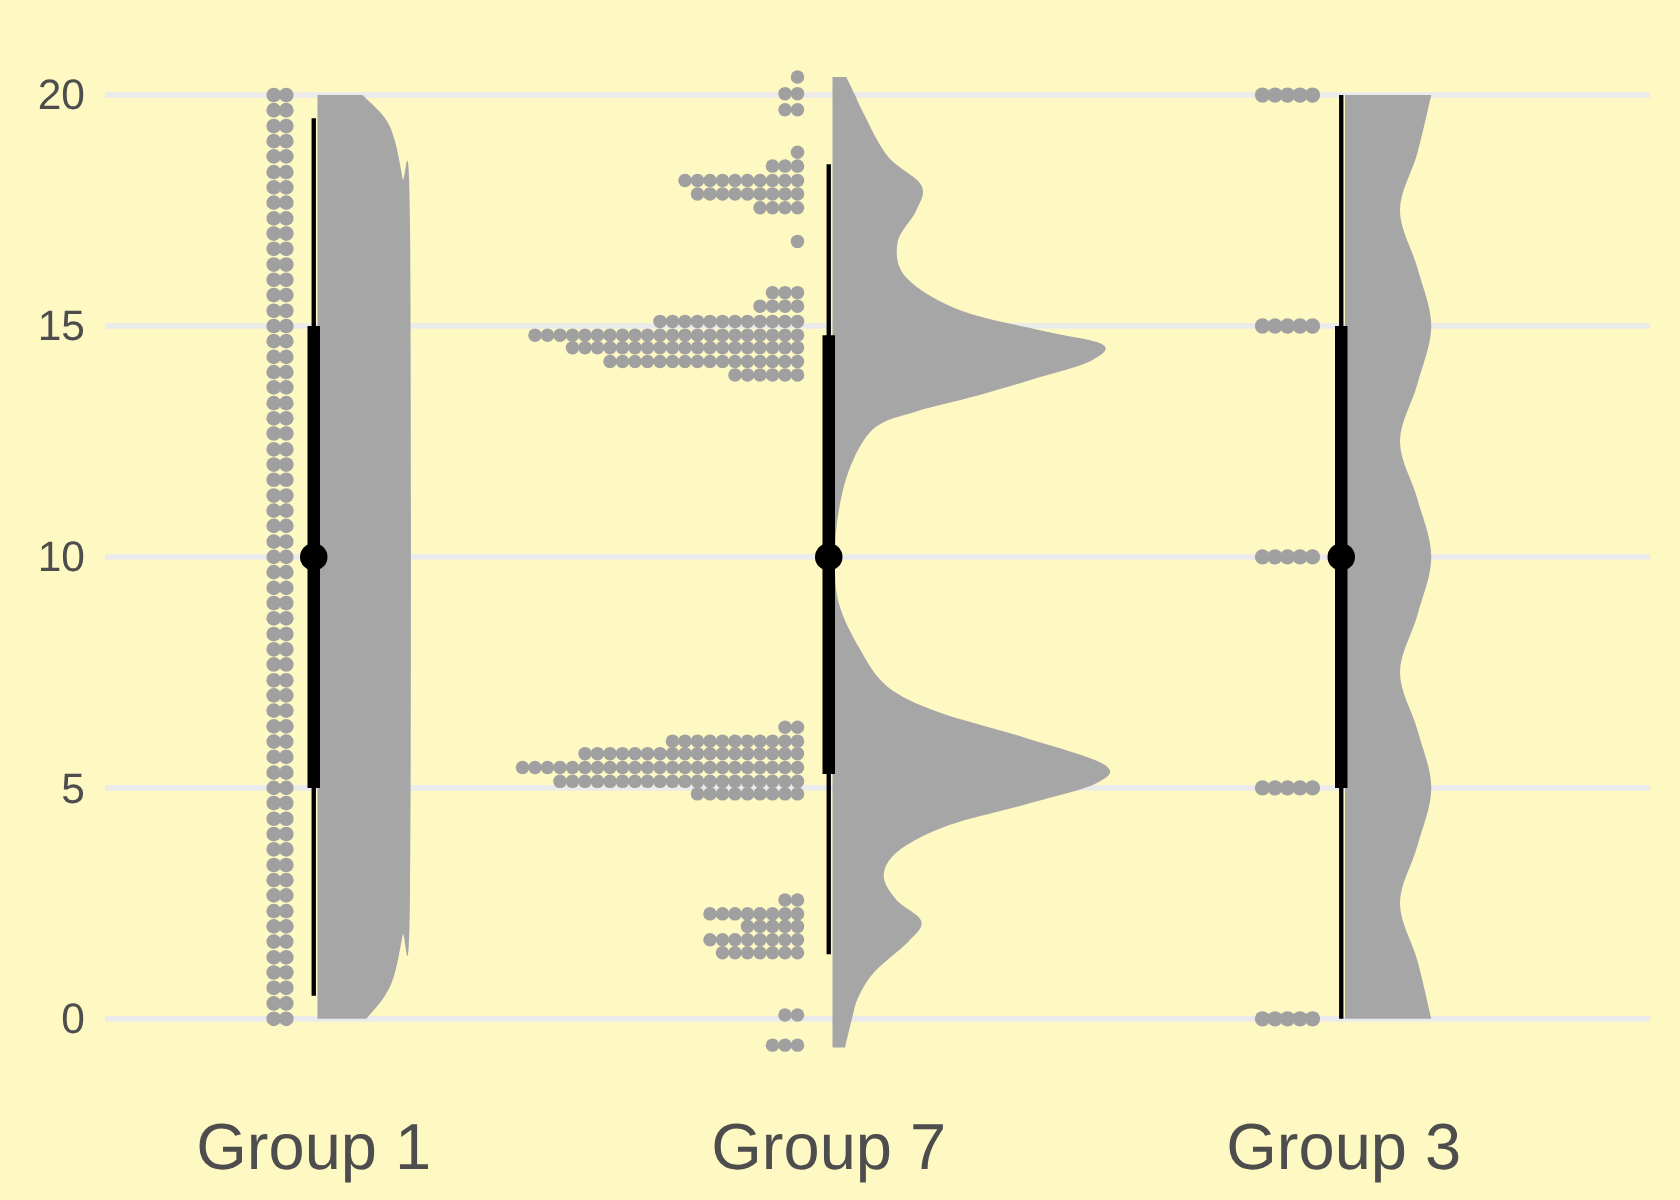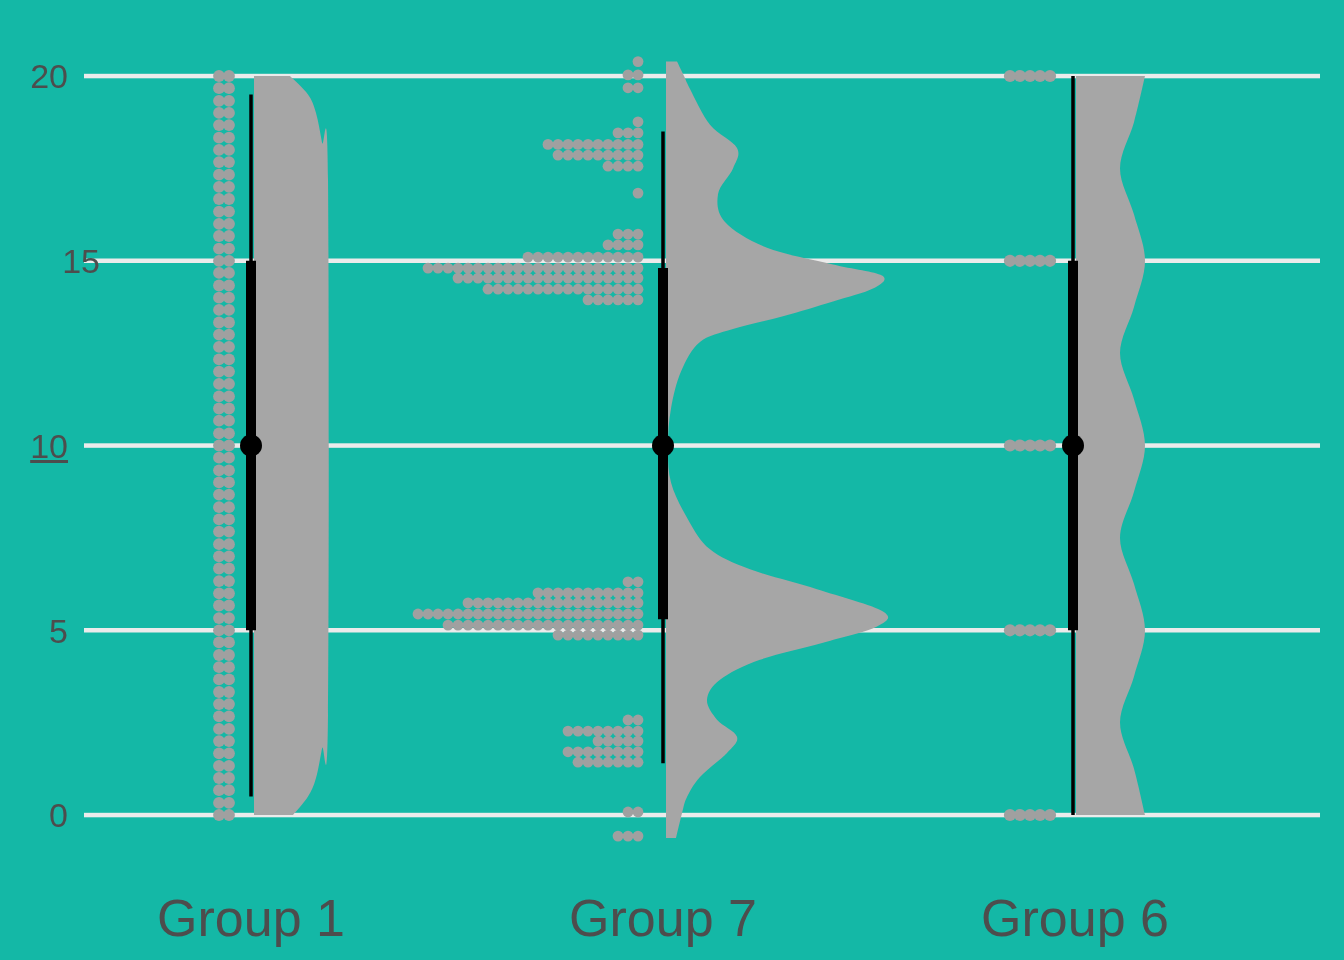--- a/index.html
+++ b/index.html
@@ -1,19 +1,19 @@
 <!DOCTYPE html>
 <html><head>
 <meta charset="utf-8">
 <style>
   html,body{margin:0;padding:0;background:#ffffff;}
   #figure{
     position:relative;
     width:1344px;height:960px;
-    background:#14b8a6;
+    background:#fef9c3;
     font-family:"Liberation Sans", sans-serif;
     overflow:hidden;
   }
   #chart-svg{position:absolute;left:0;top:0;}
   .ytick{
     position:absolute;
     left:0;width:68px;
     text-align:right;
     font-size:34px;line-height:34px;
     color:#4d4d4d;
@@ -443,25 +443,25 @@
       </g>
       <g>
         <line x1="1073" x2="1073" y1="815.0" y2="76.0" stroke="#000000" stroke-width="3.5"></line>
         <line x1="1073" x2="1073" y1="630.3" y2="260.8" stroke="#000000" stroke-width="10"></line>
         <circle cx="1073" cy="445.5" r="11" fill="#000000"></circle>
       </g>
     </svg>
 
   <div>
     <div class="ytick" style="top: 59px; color: rgb(77, 77, 77);">20</div>
-    <div class="ytick" style="top: 244px; color: rgb(77, 77, 77); padding-left: 32px;">15</div>
-    <div class="ytick" style="top: 429px; color: rgb(77, 77, 77); text-decoration: underline;">10</div>
+    <div class="ytick" style="top: 244px; color: rgb(77, 77, 77);">15</div>
+    <div class="ytick" style="top: 429px; color: rgb(77, 77, 77);">10</div>
     <div class="ytick" style="top: 614px; color: rgb(77, 77, 77);">5</div>
     <div class="ytick" style="top: 798px; color: rgb(77, 77, 77);">0</div>
   </div>
 
   <div>
     <div class="xtick" style="left: 101px; color: rgb(77, 77, 77);">Group 1</div>
     <div class="xtick" style="left: 513px; color: rgb(77, 77, 77);">Group 7</div>
-    <div class="xtick" style="left: 925px; color: rgb(77, 77, 77);">Group 6</div>
+    <div class="xtick" style="left: 925px; color: rgb(77, 77, 77);">Group 3</div>
   </div>
 
 </div>
 
 </body></html>

